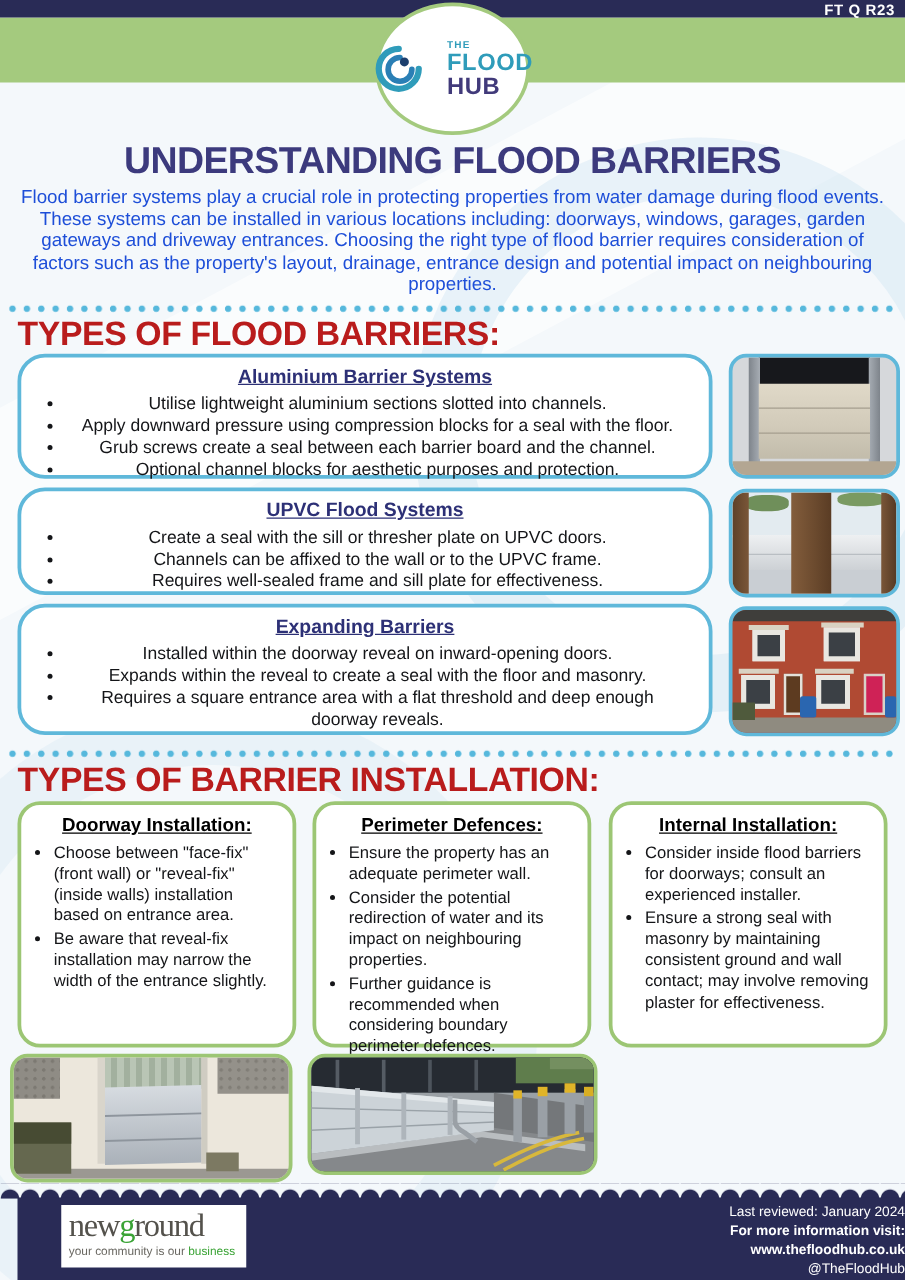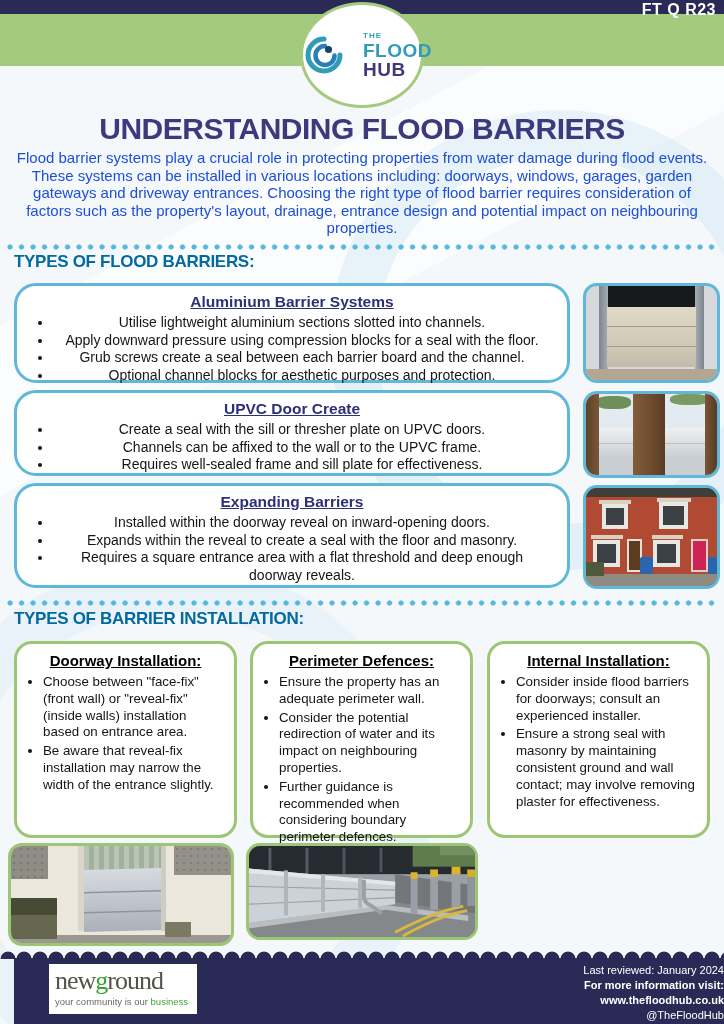--- a/index.html
+++ b/index.html
@@ -10,47 +10,47 @@
     background:#f4f8fb; overflow:hidden;
   }
   
   .wm { position:absolute; border-radius:50%; pointer-events:none; }
   .wm1 { width:460px; height:460px; left:330px; top:110px; border:46px solid rgba(205,228,242,0.40); }
   .wm2 { width:520px; height:520px; left:-90px; top:560px; border:52px solid rgba(208,229,242,0.30); }
   .wm3 { position:absolute; width:900px; height:150px; left:-100px; top:150px; background:rgba(255,255,255,0.55); transform:rotate(-28deg); pointer-events:none; }
 
   
   .topbar { position:absolute; left:0; top:0; width:724px; height:14px; background:#292b56; z-index:3; }
-  .doc-code { position:absolute; right:8px; top:1px; color:#ffffff; font-size:16px; font-weight:bold; letter-spacing:.5px; }
+  .doc-code { position:absolute; right:8px; top:1px; color:#ffffff; font-size:12px; font-weight:bold; letter-spacing:.5px; }
   .greenbar { position:absolute; left:0; top:14px; width:724px; height:52px; background:#a4ca7e; z-index:2; }
 
   
   .logo-circle {
     position:absolute; left:300px; top:2px; width:124px; height:106px; z-index:4;
     background:#ffffff; border:3px solid #a4ca7e; border-radius:50%;
-    display:flex; align-items:center; justify-content:flex-start; gap:18px;
+    display:flex; align-items:center; justify-content:center; gap:18px;
   }
   .logo-text { line-height:1; }
   .logo-the { color:#2f9cba; font-size:8px; font-weight:bold; letter-spacing:1px; display:block; }
   .logo-flood { color:#2f9cba; font-size:19px; font-weight:bold; letter-spacing:.5px; display:block; margin-top:1px; }
   .logo-hub { color:#413a7a; font-size:19px; font-weight:bold; letter-spacing:.5px; display:block; }
 
   
   .main-title { position:absolute; left:0; top:112px; width:724px; text-align:center;
     color:#3c3a7d; font-size:30px; font-weight:bold; letter-spacing:-.5px; z-index:5; }
   .intro { position:absolute; left:12px; top:149px; width:700px; text-align:center;
     color:#1d4ed8; font-size:15px; line-height:17.5px; z-index:5; }
 
   .dots { position:absolute; left:6px; width:712px; height:8px; z-index:5;
     background-image:radial-gradient(circle at 4px 4px, #56b8dc 2.3px, transparent 2.9px);
     background-size:11.5px 8px; background-repeat:repeat-x; }
   .dots-1 { top:243px; }
   .dots-2 { top:599px; }
 
-  .section-heading { position:absolute; color:#0369a1; font-size:17px; font-weight:bold; letter-spacing:-.3px; z-index:5; }
+  .section-heading { position:absolute; color:#b91c1c; font-size:27px; font-weight:bold; letter-spacing:-.3px; z-index:5; }
   .sh-1 { left:14px; top:252px; }
   .sh-2 { left:14px; top:609px; }
 
   
   .bbox { position:absolute; left:14px; width:556px; background:#ffffff;
     border:3px solid #5fb8da; border-radius:22px; padding:7px 16px 6px 16px; z-index:5;text-align:center; }
   .bbox-title { color:#2d3076; font-size:15.5px; font-weight:bold; text-decoration:underline; margin-bottom:3px; }
   .bbox ul { margin-left:20px; }
   .bbox li { color:#141518; font-size:14px; line-height:17.5px; }
   .bbox-1 { top:283px; height:100px; }
@@ -181,21 +181,21 @@
     <div class="bbox-title">Aluminium Barrier Systems</div>
     <ul>
         <li>Utilise lightweight aluminium sections slotted into channels.</li>
         <li>Apply downward pressure using compression blocks for a seal with the floor.</li>
         <li>Grub screws create a seal between each barrier board and the channel.</li>
         <li>Optional channel blocks for aesthetic purposes and protection.</li>
       </ul>
   </div>
 
   <div class="bbox bbox-2">
-    <div class="bbox-title">UPVC Door Create</div>
+    <div class="bbox-title">UPVC Flood Systems</div>
     <ul>
         <li>Create a seal with the sill or thresher plate on UPVC doors.</li>
         <li>Channels can be affixed to the wall or to the UPVC frame.</li>
         <li>Requires well-sealed frame and sill plate for effectiveness.</li>
       </ul>
   </div>
 
   <div class="bbox bbox-3">
     <div class="bbox-title">Expanding Barriers</div>
     <ul>

